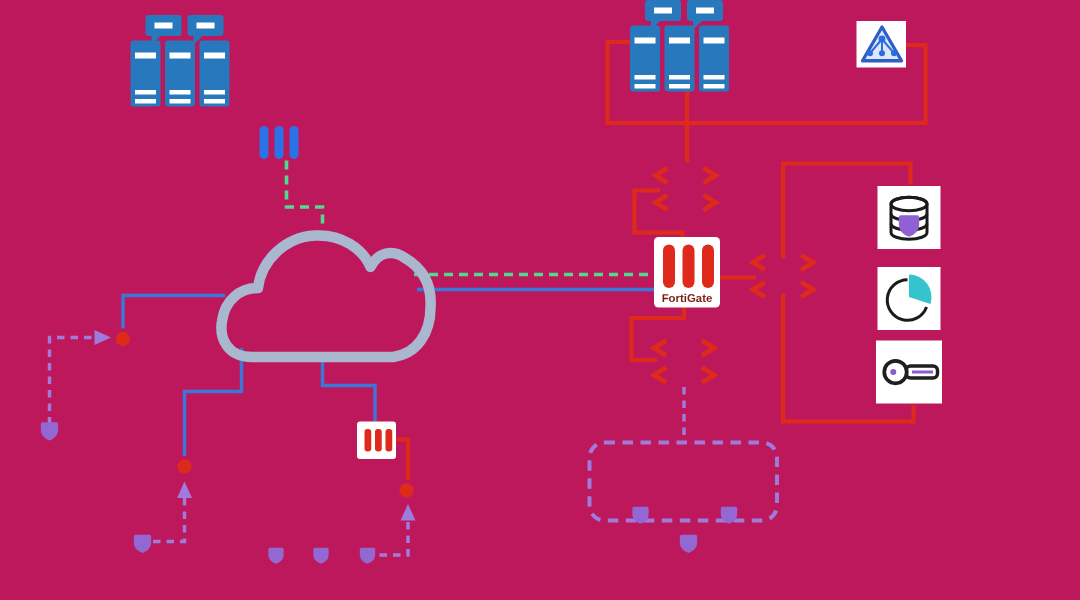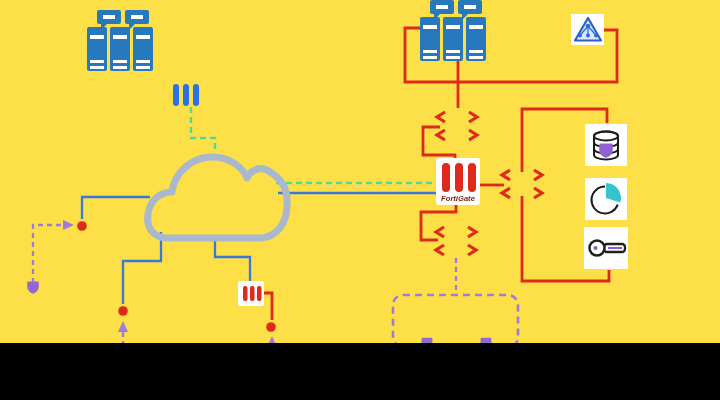--- a/index.html
+++ b/index.html
@@ -1,17 +1,17 @@
 <!DOCTYPE html>
 <html><head>
 <meta charset="utf-8">
 <style>
   html,body{margin:0;padding:0;background:#000;}
-  .stage{position:relative;width:720px;height:343px;background:#fde047;overflow:hidden;
-         font-family:"Liberation Sans", sans-serif;font-style:italic;}
+  .stage{position:relative;width:720px;height:400px;background:#be185d;overflow:hidden;
+         font-family:"Liberation Sans", sans-serif;}
   svg text{font-family:"Liberation Sans", sans-serif;}
 </style>
 </head>
 <body>
 
 <div class="stage">
 <svg width="720" height="400" viewBox="0 0 720 400">
   <defs>
     <g id="servers">
       <rect x="10" y="0" width="24" height="14" rx="2" fill="#2878BE"></rect>

